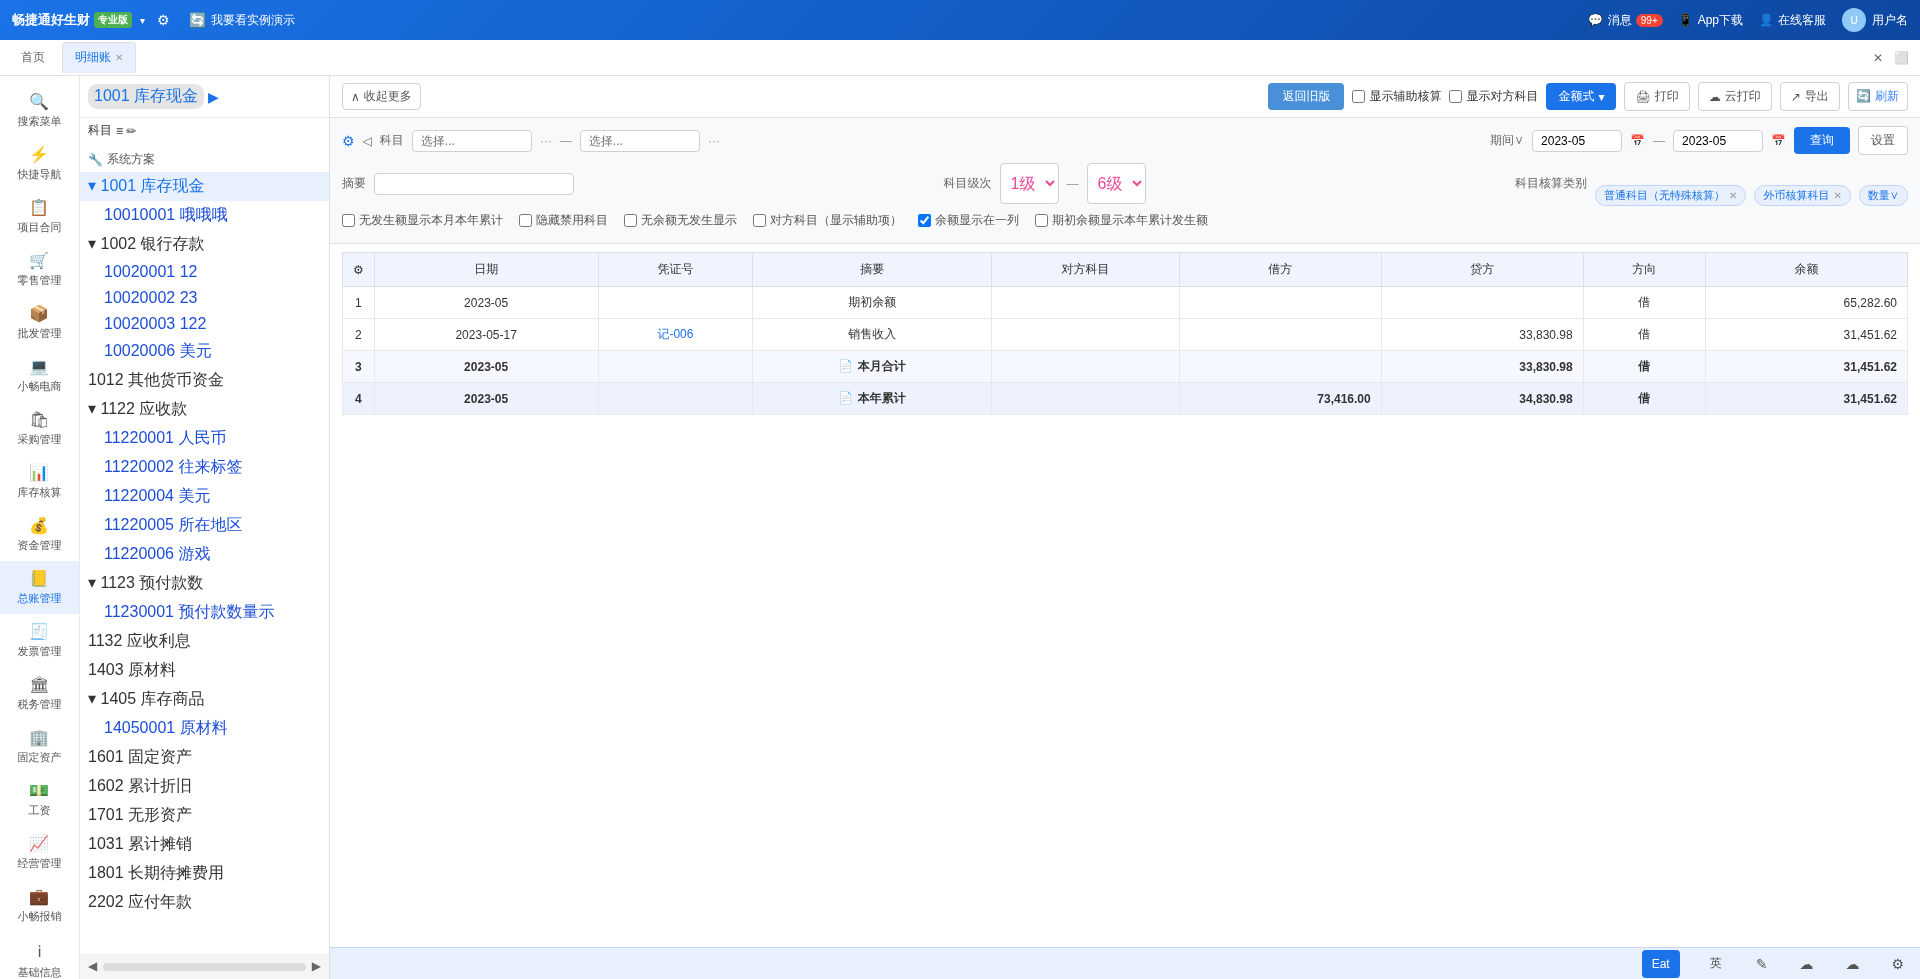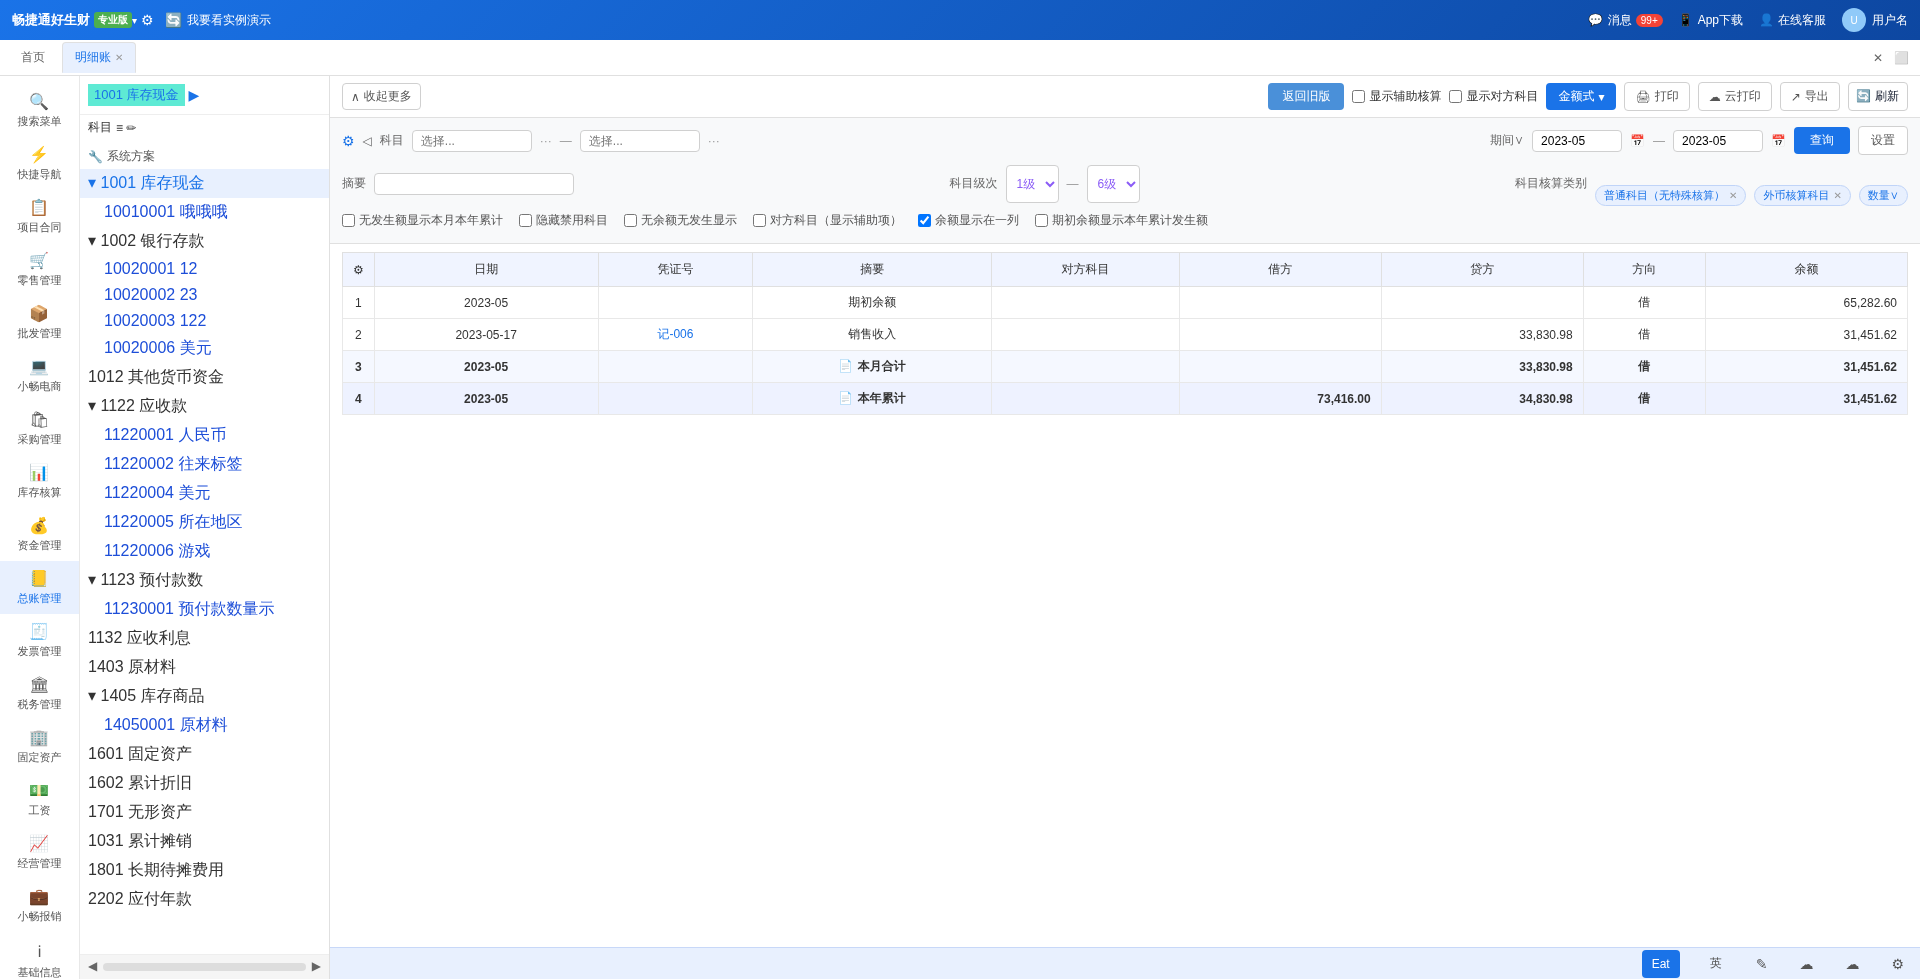--- a/index.html
+++ b/index.html
@@ -2,21 +2,21 @@
 <html><head>
   <meta charset="utf-8">
   <style>
     * { box-sizing: border-box; margin: 0; padding: 0; }
     body { font-family: 'Microsoft YaHei', Arial, sans-serif; font-size: 12px; background: #f0f2f5; color: #333; overflow: hidden; height: 979px; }
 
     
     .top-bar {
       display: flex; align-items: center; height: 40px;
       background: linear-gradient(135deg, #1a73e8 0%, #0d47a1 100%);
-      padding: 0 12px; color: #fff; 
+      padding: 0 12px; color: #fff; gap: 8px;
     }
     .top-bar .logo { font-size: 13px; font-weight: bold; white-space: nowrap; display: flex; align-items: center; gap: 4px; }
     .top-bar .logo .badge { font-size: 10px; background: #4caf50; border-radius: 3px; padding: 1px 4px; }
     .top-bar .dropdown-arrow { cursor: pointer; font-size: 10px; }
     .top-bar .settings-icon { cursor: pointer; font-size: 14px; margin-left: 4px; }
     .top-bar .demo-link { display: flex; align-items: center; gap: 4px; font-size: 12px; margin-left: 12px; cursor: pointer; }
     .top-bar .spacer { flex: 1; }
     .top-bar .top-actions { display: flex; align-items: center; gap: 16px; font-size: 12px; }
     .top-bar .top-actions .action-item { display: flex; align-items: center; gap: 4px; cursor: pointer; white-space: nowrap; }
     .top-bar .top-actions .badge-red { background: #f44336; border-radius: 8px; padding: 1px 5px; font-size: 10px; color: #fff; }
@@ -61,28 +61,28 @@
 
     
     .toolbar { display: flex; align-items: center; padding: 6px 12px; background: #fff; border-bottom: 1px solid #e0e0e0; gap: 8px; }
     .toolbar .more-btn { display: flex; align-items: center; gap: 4px; padding: 4px 8px; border: 1px solid #d0d0d0; border-radius: 4px; cursor: pointer; font-size: 12px; color: #555; }
     .toolbar .spacer { flex: 1; }
     .toolbar-right { display: flex; align-items: center; gap: 8px; }
     .btn-back { background: #4a90d9; color: #fff; border: none; border-radius: 4px; padding: 5px 14px; cursor: pointer; font-size: 12px; }
     .checkbox-item { display: flex; align-items: center; gap: 4px; font-size: 12px; cursor: pointer; }
     .btn-style { display: flex; align-items: center; gap: 4px; background: #1a73e8; color: #fff; border: none; border-radius: 4px; padding: 5px 12px; cursor: pointer; font-size: 12px; }
     .btn-action { display: flex; align-items: center; gap: 4px; padding: 5px 10px; border: 1px solid #d0d0d0; border-radius: 4px; cursor: pointer; font-size: 12px; color: #555; background: #fff; }
-    .btn-refresh { padding: 5px 8px; border: 1px solid #d0d0d0; border-radius: 4px; cursor: pointer; font-size: 12px; background: #fff; color: #0f172a; }
+    .btn-refresh { padding: 5px 8px; border: 1px solid #d0d0d0; border-radius: 4px; cursor: pointer; font-size: 12px; background: #fff; color: #3b82f6; }
 
     
     .filter-area { background: #f8f9fa; border-bottom: 1px solid #e0e0e0; padding: 8px 12px; }
     .filter-row { display: flex; align-items: center; gap: 8px; margin-bottom: 6px; }
     .filter-label { font-size: 12px; color: #666; white-space: nowrap; }
     .filter-input { border: 1px solid #d0d0d0; border-radius: 4px; padding: 3px 8px; font-size: 12px; background: #fff; color: #333; min-width: 80px; }
-    .filter-select { border: 1px solid #d0d0d0; border-radius: 4px; padding: 10px 6px; font-size: 12px; background: #fff; color: #8b5cf6; }
+    .filter-select { border: 1px solid #d0d0d0; border-radius: 4px; padding: 10px 6px; font-size: 16px; background: #fff; color: #ec4899; }
     .filter-dash { color: #999; }
     .filter-tag { display: flex; align-items: center; gap: 4px; background: #e8f0fe; border: 1px solid #c0d4f8; border-radius: 12px; padding: 2px 8px; font-size: 11px; color: #1a73e8; margin-top: 24px; }
     .filter-tag .remove { cursor: pointer; color: #999; font-size: 10px; }
     .filter-icon { color: #1a73e8; cursor: pointer; font-size: 14px; }
     .filter-arrow { cursor: pointer; color: #666; }
     .filter-period-input { border: 1px solid #d0d0d0; border-radius: 4px; padding: 3px 8px; font-size: 12px; background: #fff; width: 90px; }
     .filter-calendar { cursor: pointer; color: #666; }
 
     .filter-checkboxes { display: flex; align-items: center; gap: 16px; flex-wrap: wrap; }
     .filter-checkboxes label { display: flex; align-items: center; gap: 4px; font-size: 12px; cursor: pointer; color: #555; }
@@ -229,21 +229,21 @@
     <div class="sidebar-item">
       <span class="icon">ℹ</span>
       <span>基础信息</span>
     </div>
 
   </div>
 
   <div class="left-panel">
     <div class="left-panel-header">
       <div style="display:flex;align-items:center;gap:4px;flex:1;">
-        <span style="color:#1a73e8;font-size:13px;background:#5eead4;border-radius:0;padding:2px 6px;cursor:pointer;">1001 库存现金</span>
+        <span style="color:#1a73e8;font-size:16px;background:#e5e5e5;border-radius:9px;padding:2px 6px;cursor:pointer;">1001 库存现金</span>
         <span style="color:#1a73e8;cursor:pointer;font-size:14px;">▶</span>
       </div>
     </div>
     <div class="left-panel-title">
       <span>科目</span>
       <div class="header-icons">
         <span>≡</span>
         <span>✏</span>
       </div>
     </div>

